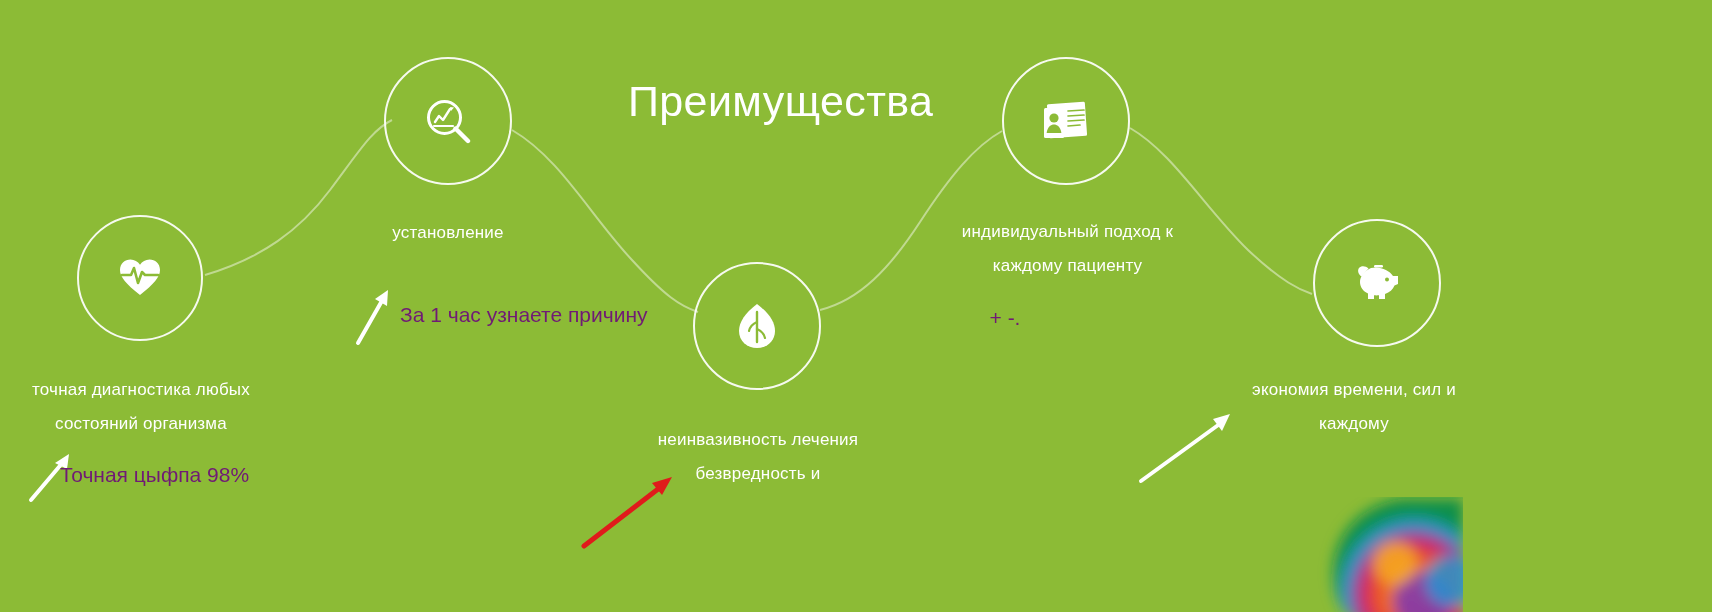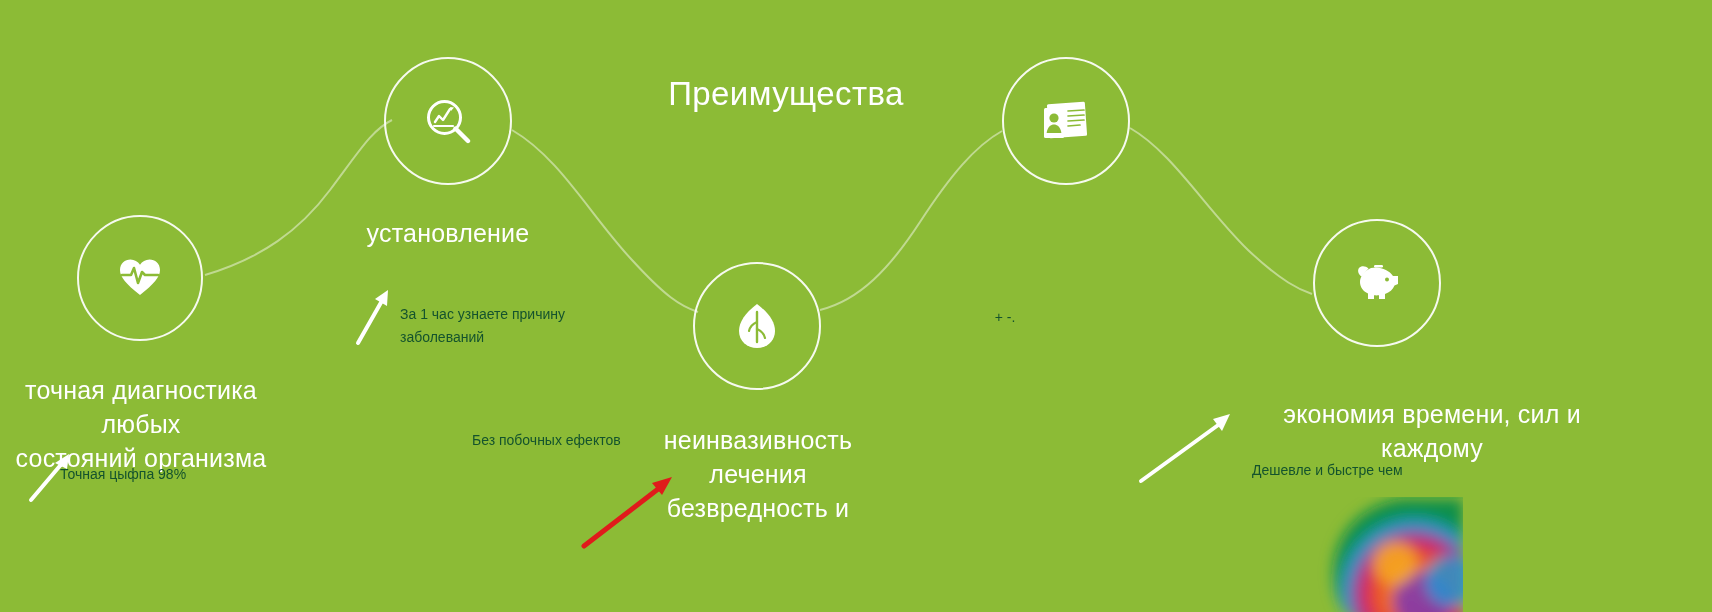--- a/index.html
+++ b/index.html
@@ -23,51 +23,50 @@
     width: 1712px;
     height: 612px;
     pointer-events: none;
   }
   .page-title {
     position: absolute;
     left: 628px;
     top: 46px;
     width: 300px;
     text-align: center;
-    font-size: 33px;
+    font-size: 43px;
     line-height: 52px;
     color: #ffffff;
     font-weight: 400;
     letter-spacing: 0.4px;
     white-space: nowrap;
-    margin-left: 8px;
   }
   .circle {
     position: absolute;
     border: 2px solid rgba(255,255,255,0.92);
     border-radius: 50%;
     box-sizing: border-box;
     display: flex;
     align-items: center;
     justify-content: center;
   }
   .circle svg { display: block; }
   .feature-label {
     position: absolute;
     color: #ffffff;
-    font-size: 25px;
+    font-size: 17px;
     line-height: 34px;
     text-align: center;
     font-weight: 400;
     letter-spacing: 0.2px;
   }
   .note {
     position: absolute;
-    color: #14532d;
-    font-size: 14px;
+    color: #701a75;
+    font-size: 21px;
     line-height: 23px;
     font-weight: 400;
   }
   .note-center { text-align: center; }
   .arrow-svg {
     position: absolute;
     pointer-events: none;
   }
   .rainbow {
     position: absolute;
@@ -164,45 +163,46 @@
 
   <div class="feature-label" style="left:288px; top:216px; width:320px;">
     <div>установление</div>
   </div>
   <svg class="arrow-svg" style="left:350px; top:285px; width:50px; height:62px;" viewBox="0 0 50 62" xmlns="http://www.w3.org/2000/svg">
     <line x1="8" y1="58" x2="33" y2="14" stroke="#ffffff" stroke-width="4" stroke-linecap="round"></line>
     <polygon points="38,5 37,21 25,14" fill="#ffffff"></polygon>
   </svg>
   <div class="note" style="left:400px; top:303px; width:260px;">
     <div>За 1 час узнаете причину</div>
-    <div>заболеваний</div>
   </div>
 
   <div class="feature-label" style="left:625px; top:423px; width:266px;">
     <div>неинвазивность лечения</div>
     <div>безвредность и</div>
   </div>
-  <div class="note" style="left:472px; top:429px; width:210px;">Без побочных ефектов</div>
   <svg class="arrow-svg" style="left:572px; top:466px; width:115px; height:90px;" viewBox="0 0 115 90" xmlns="http://www.w3.org/2000/svg">
     <line x1="12" y1="80" x2="90" y2="20" stroke="#e01b1b" stroke-width="5" stroke-linecap="round"></line>
     <polygon points="100,11 80,17 90,29" fill="#e01b1b"></polygon>
   </svg>
 
+  <div class="feature-label" style="left:910px; top:215px; width:315px;">
+    <div>индивидуальный подход к</div>
+    <div>каждому пациенту</div>
+  </div>
   <div class="note note-center" style="left:960px; top:306px; width:90px;">+ -.</div>
 
-  <div class="feature-label" style="left:1273px; top:373px; width:318px;margin-top:24px;">
+  <div class="feature-label" style="left:1195px; top:373px; width:318px;">
     <div>экономия времени, сил и</div>
     <div>каждому</div>
   </div>
   <svg class="arrow-svg" style="left:1133px; top:405px; width:110px; height:85px;" viewBox="0 0 110 85" xmlns="http://www.w3.org/2000/svg">
     <line x1="8" y1="76" x2="88" y2="18" stroke="#ffffff" stroke-width="4" stroke-linecap="round"></line>
     <polygon points="97,9 80,14 89,26" fill="#ffffff"></polygon>
   </svg>
   <div class="note" style="left:1252px; top:459px; width:260px;">
-    <div>Дешевле и быстре чем</div>
   </div>
 
   <svg class="rainbow" viewBox="0 0 180 130" xmlns="http://www.w3.org/2000/svg">
     <defs>
       <filter id="blurf" x="-30%" y="-30%" width="160%" height="160%">
         <feGaussianBlur stdDeviation="7"></feGaussianBlur>
       </filter>
       <radialGradient id="rg" cx="0.62" cy="0.72" r="0.62">
         <stop offset="0%" stop-color="#f5a623"></stop>
         <stop offset="28%" stop-color="#f07c1e"></stop>

